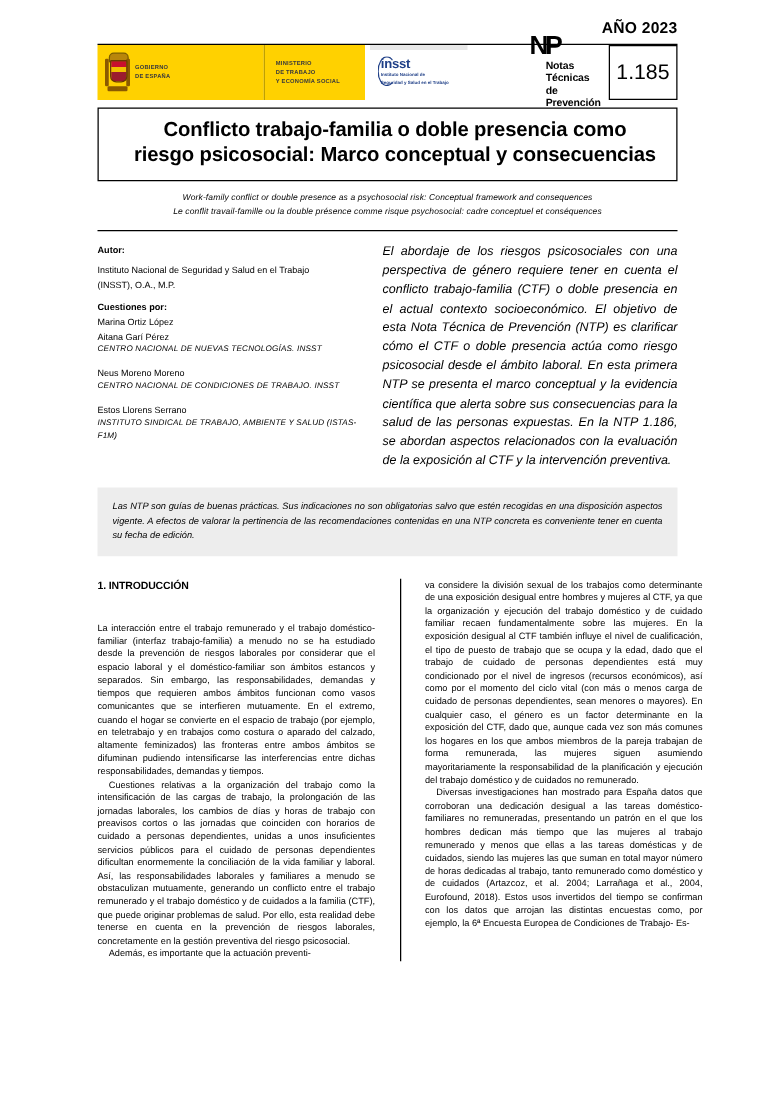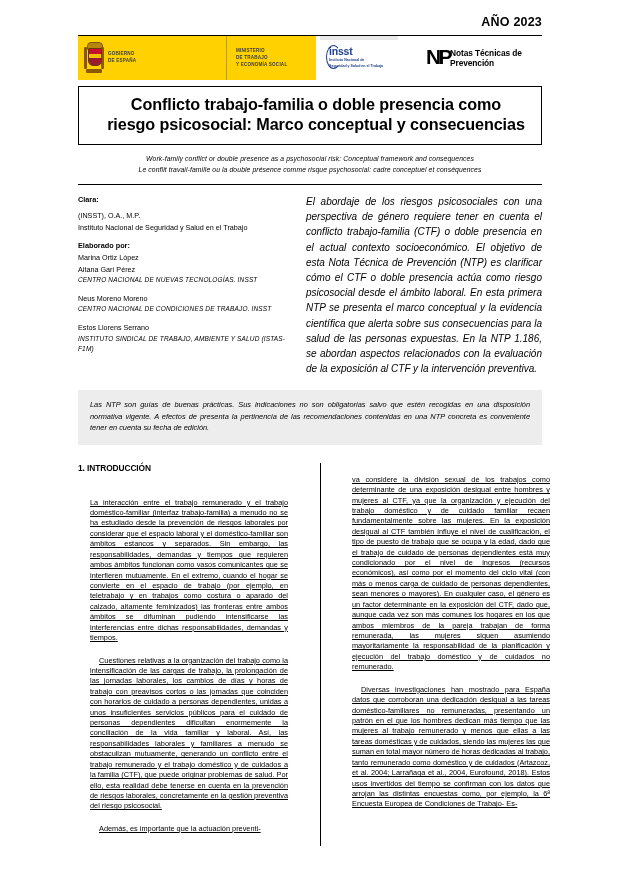--- a/index.html
+++ b/index.html
@@ -150,35 +150,37 @@
   .insst-sub {
     margin-top: 2px;
     font-size: 3.6px;
     line-height: 1.5;
     color: #1f3f87;
     font-weight: bold;
   }
   .ntp-block {
     flex: 1;
     display: flex;
+    flex-direction: column;
     align-items: center;
-    justify-content: flex-end;
+    justify-content: center;
   }
   .ntp-mark {
     font-size: 21px;
     font-weight: bold;
     letter-spacing: -2.6px;
     line-height: 0.9;
     font-family: "Liberation Sans", sans-serif;
   }
   .ntp-label {
     font-size: 8.4px;
     font-weight: bold;
     letter-spacing: -0.1px;
     margin-top: 1px;
+    margin-left: 46px;
   }
   .num-box {
     width: 62px;
     border: 1.3px solid #000;
     display: flex;
     align-items: center;
     justify-content: center;
     font-size: 17px;
     font-weight: normal;
     margin-left: 6px;
@@ -274,22 +276,21 @@
     padding-left: 19px;
     box-sizing: content-box;
   }
   .sec-head {
     font-size: 8.4px;
     font-weight: bold;
     margin-bottom: 23px;
     letter-spacing: -0.1px;
   }
   .col p {
-    margin: 12px;
-    text-decoration: underline;
+    margin: 0;
   }
   .col p.ind {
     text-indent: 9px;
   }
 </style>
 </head>
 <body>
 
 <div class="page">
 
@@ -331,58 +332,59 @@
           <div>Seguridad y Salud en el Trabajo</div>
         </div>
       </div>
     </div>
 
     <div class="ntp-block">
       <div class="ntp-mark">NP</div>
       <div class="ntp-label">Notas Técnicas de Prevención</div>
     </div>
 
+    <div class="num-box">1.185</div>
   </div>
 
   <div class="title-box">
     <div class="t-line">Conflicto trabajo-familia o doble presencia como</div>
     <div class="t-line">riesgo psicosocial: Marco conceptual y consecuencias</div>
   </div>
 
   <div class="subtitles">
     <div>Work-family conflict or double presence as a psychosocial risk: Conceptual framework and consequences</div>
     <div>Le conflit travail-famille ou la double présence comme risque psychosocial: cadre conceptuel et conséquences</div>
   </div>
 
   <div class="thin-rule"></div>
 
   <div class="meta-row">
 
     <div class="authors">
-      <div class="lbl">Clara:</div>
+      <div class="lbl">Autor:</div>
       <div class="gap-sm"></div>
+      <div>Instituto Nacional de Seguridad y Salud en el Trabajo</div>
       <div>(INSST), O.A., M.P.</div>
-      <div>Instituto Nacional de Seguridad y Salud en el Trabajo</div>
       <div class="gap"></div>
-      <div class="lbl">Elaborado por:</div>
+      <div class="lbl">Cuestiones por:</div>
       <div>Marina Ortiz López</div>
       <div>Aitana Garí Pérez</div>
       <div class="org">CENTRO NACIONAL DE NUEVAS TECNOLOGÍAS. INSST</div>
       <div class="gap"></div>
       <div>Neus Moreno Moreno</div>
       <div class="org">CENTRO NACIONAL DE CONDICIONES DE TRABAJO. INSST</div>
       <div class="gap"></div>
       <div>Estos Llorens Serrano</div>
       <div class="org">INSTITUTO SINDICAL DE TRABAJO, AMBIENTE Y SALUD (ISTAS-F1M)</div>
     </div>
 
     <div class="abstract">El abordaje de los riesgos psicosociales con una perspectiva de género requiere tener en cuenta el conflicto trabajo-familia (CTF) o doble presencia en el actual contexto socioeconómico. El objetivo de esta Nota Técnica de Prevención (NTP) es clarificar cómo el CTF o doble presencia actúa como riesgo psicosocial desde el ámbito laboral. En esta primera NTP se presenta el marco conceptual y la evidencia científica que alerta sobre sus consecuencias para la salud de las personas expuestas. En la NTP 1.186, se abordan aspectos relacionados con la evaluación de la exposición al CTF y la intervención preventiva.</div>
   </div>
 
-  <div class="note-box">Las NTP son guías de buenas prácticas. Sus indicaciones no son obligatorias salvo que estén recogidas en una disposición normativa vigente. A efectos de presenta la pertinencia de las recomendaciones contenidas en una NTP concreta es conveniente tener en cuenta su fecha de edición.</div>
+  <div class="note-box">Las NTP son guías de buenas prácticas. Sus indicaciones no son obligatorias salvo que estén recogidas en una disposición aspectos vigente. A efectos de valorar la pertinencia de las recomendaciones contenidas en una NTP concreta es conveniente tener en cuenta su fecha de edición.</div>
 
   <div class="body-cols">
 
     <div class="col left">
       <div class="sec-head">1. INTRODUCCIÓN</div>
       <p>La interacción entre el trabajo remunerado y el trabajo doméstico-familiar (interfaz trabajo-familia) a menudo no se ha estudiado desde la prevención de riesgos laborales por considerar que el espacio laboral y el doméstico-familiar son ámbitos estancos y separados. Sin embargo, las responsabilidades, demandas y tiempos que requieren ambos ámbitos funcionan como vasos comunicantes que se interfieren mutuamente. En el extremo, cuando el hogar se convierte en el espacio de trabajo (por ejemplo, en teletrabajo y en trabajos como costura o aparado del calzado, altamente feminizados) las fronteras entre ambos ámbitos se difuminan pudiendo intensificarse las interferencias entre dichas responsabilidades, demandas y tiempos.</p>
       <p class="ind">Cuestiones relativas a la organización del trabajo como la intensificación de las cargas de trabajo, la prolongación de las jornadas laborales, los cambios de días y horas de trabajo con preavisos cortos o las jornadas que coinciden con horarios de cuidado a personas dependientes, unidas a unos insuficientes servicios públicos para el cuidado de personas dependientes dificultan enormemente la conciliación de la vida familiar y laboral. Así, las responsabilidades laborales y familiares a menudo se obstaculizan mutuamente, generando un conflicto entre el trabajo remunerado y el trabajo doméstico y de cuidados a la familia (CTF), que puede originar problemas de salud. Por ello, esta realidad debe tenerse en cuenta en la prevención de riesgos laborales, concretamente en la gestión preventiva del riesgo psicosocial.</p>
       <p class="ind">Además, es importante que la actuación preventi-</p>
     </div>
 

